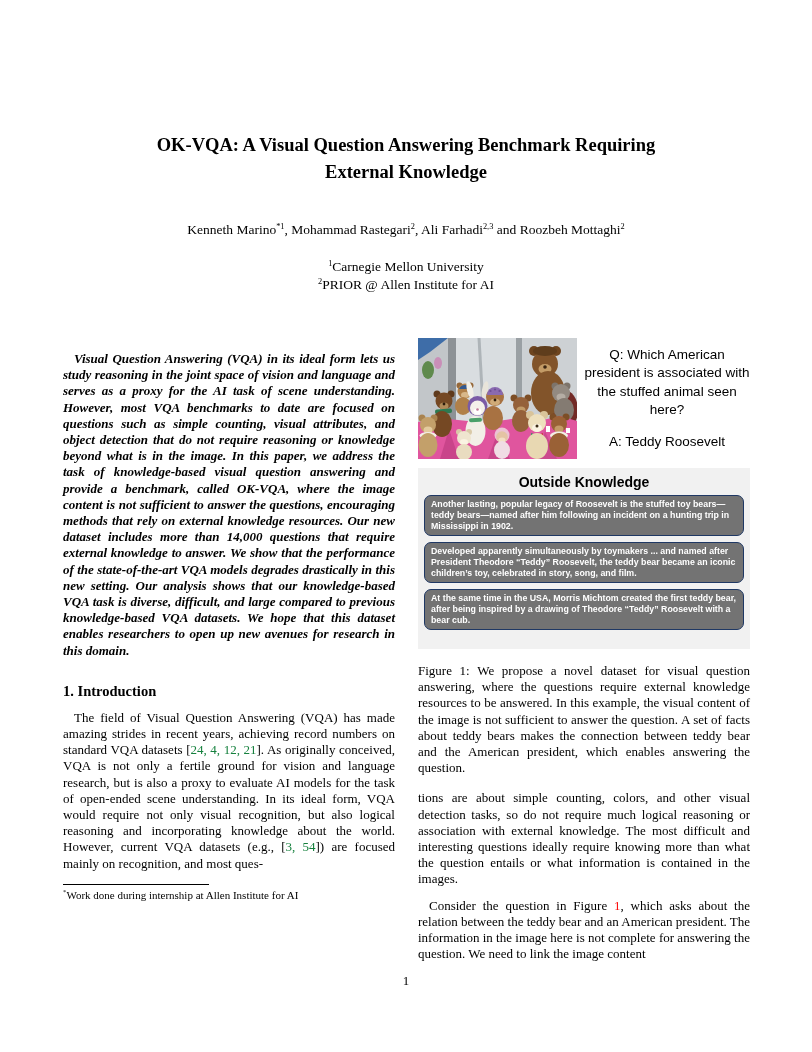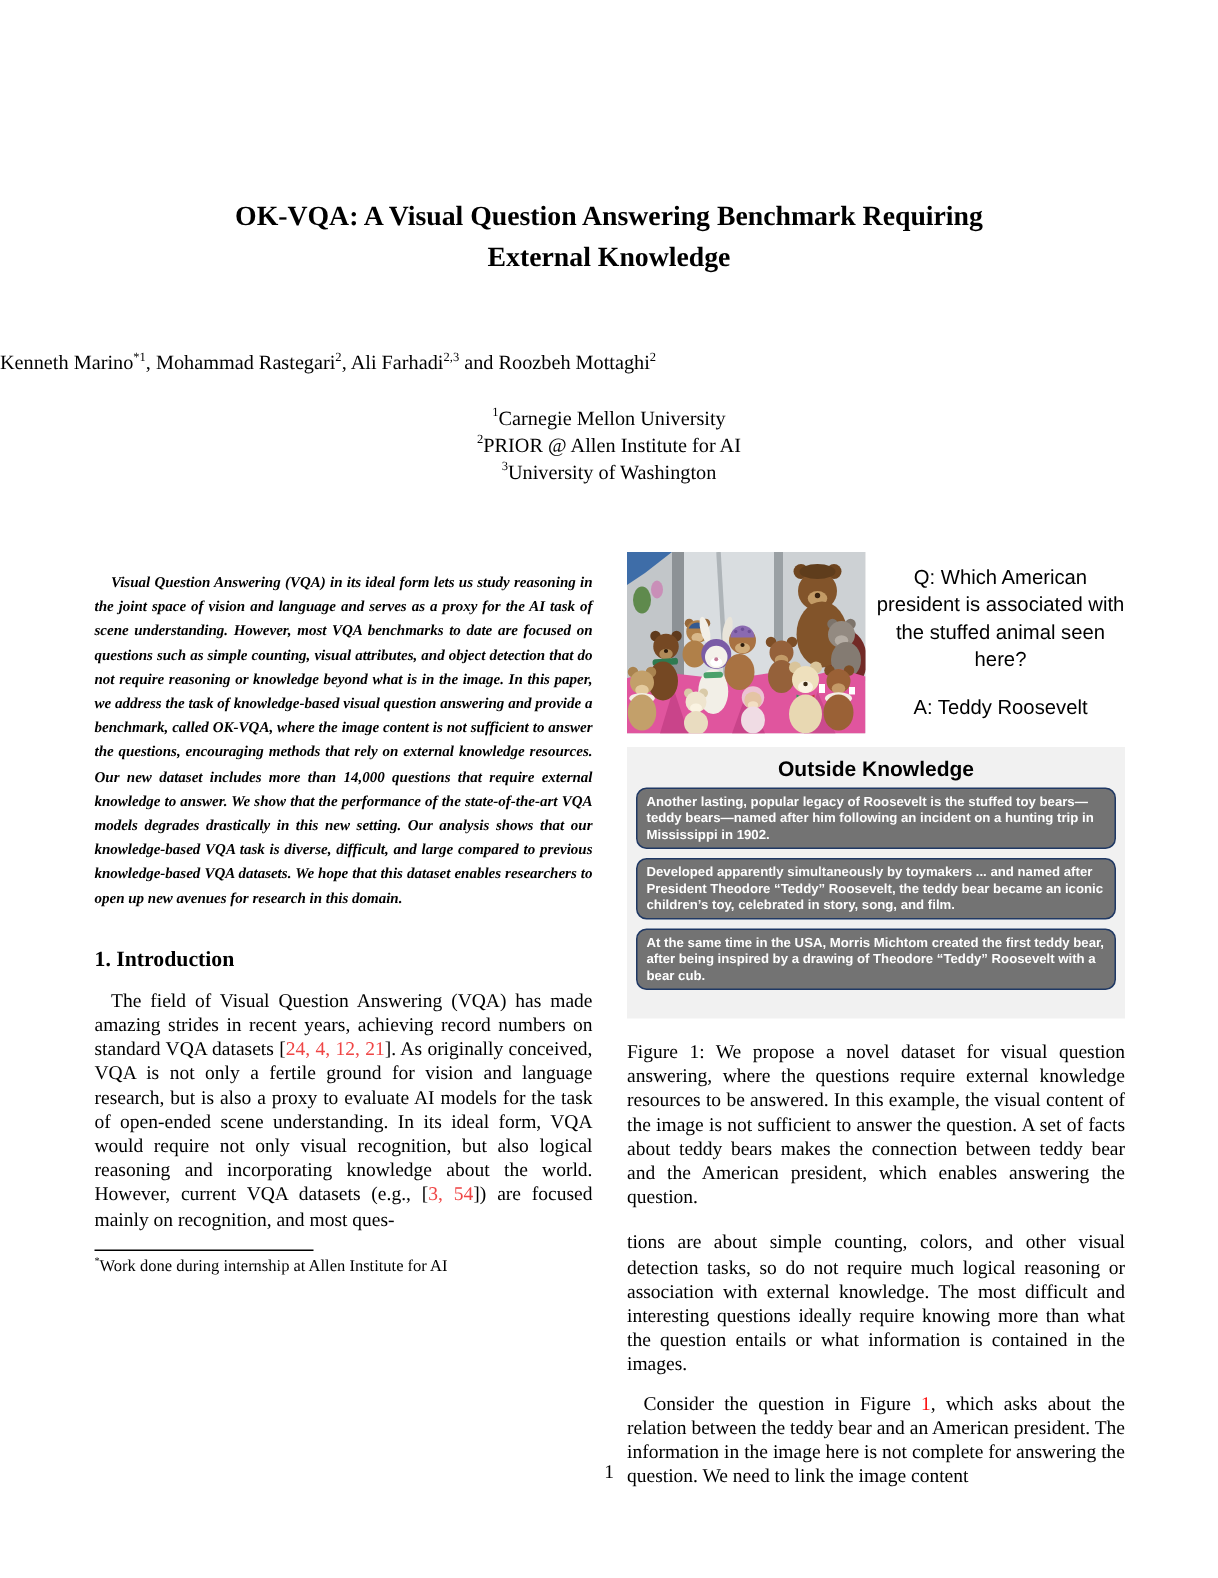--- a/index.html
+++ b/index.html
@@ -3,35 +3,35 @@
 <meta charset="utf-8">
 <style>
   html,body { margin:0; padding:0; background:#ffffff; }
   .page {
     position:relative; width:812px; height:1052px; background:#ffffff;
     font-family:"Liberation Serif", serif; color:#000; overflow:hidden;
   }
   sup { font-size:0.62em; vertical-align:super; line-height:0; }
 
   .title { margin:132px 40px 0; text-align:center; font-size:18.5px; font-weight:bold; line-height:27px; }
-  .authors { margin-top:48px; text-align:left; font-size:13.5px; }
+  .authors { margin-top:36px; text-align:center; font-size:13.5px; }
   .affils { margin-top:20px; text-align:center; font-size:13.5px; line-height:18px; }
 
   .columns { display:flex; margin:44px 62px 0 63px; gap:23px; }
   .col { width:332px; }
 
   .abstract-heading { text-align:center; font-weight:bold; font-size:15px; margin:1px 0 0; }
   .abstract-text {
-    margin:13px 0 0; font-size:10px; line-height:16.2px; text-align:justify;
+    margin:13px 0 0; font-size:13px; line-height:16.2px; text-align:justify;
     font-style:italic; font-weight:bold; text-indent:11px;
   }
   .section-heading { font-size:14.5px; font-weight:bold; margin-top:24px; }
   .para { font-size:13px; line-height:16.2px; text-align:justify; margin:10px 0 0; }
   .indent { text-indent:11px; }
-  .cite { color:#ef4444; cursor:pointer; }
+  .cite { color:#15803d; cursor:pointer; }
   .ref  { color:#fb0e0e; cursor:pointer; }
 
   .footnote { margin-top:12px; font-size:11px; }
   .footnote-rule { width:146px; border:0; border-top:1.2px solid #000; margin:0 0 4px 0; }
 
   .figure-row { display:flex; gap:7px; align-items:center; }
   .fig-image { width:159px; height:121px; flex:none; display:block; }
   .qa {
     flex:1; text-align:center; font-family:"Liberation Sans", sans-serif;
     font-weight:normal; font-size:13.5px; line-height:18.5px;
@@ -62,21 +62,20 @@
   <div class="title">
     <div>OK-VQA: A Visual Question Answering Benchmark Requiring</div>
     <div>External Knowledge</div>
   </div>
 
   <div class="authors"><span>Kenneth Marino</span><sup>*1</sup><span>, </span><span>Mohammad Rastegari</span><sup>2</sup><span>, </span><span>Ali Farhadi</span><sup>2,3</sup><span> and </span><span>Roozbeh Mottaghi</span><sup>2</sup></div>
 
   <div class="affils">
     <div><sup>1</sup><span>Carnegie Mellon University</span></div>
     <div><sup>2</sup><span>PRIOR @ Allen Institute for AI</span></div>
-    <div><sup>3</sup><span>University of Washington</span></div>
   </div>
 
   <div class="columns">
 
     <div class="col">
       <p class="abstract-text">Visual Question Answering (VQA) in its ideal form lets us study reasoning in the joint space of vision and language and serves as a proxy for the AI task of scene understanding. However, most VQA benchmarks to date are focused on questions such as simple counting, visual attributes, and object detection that do not require reasoning or knowledge beyond what is in the image. In this paper, we address the task of knowledge-based visual question answering and provide a benchmark, called OK-VQA, where the image content is not sufficient to answer the questions, encouraging methods that rely on external knowledge resources. Our new dataset includes more than 14,000 questions that require external knowledge to answer. We show that the performance of the state-of-the-art VQA models degrades drastically in this new setting. Our analysis shows that our knowledge-based VQA task is diverse, difficult, and large compared to previous knowledge-based VQA datasets. We hope that this dataset enables researchers to open up new avenues for research in this domain.</p>
 
       <div class="section-heading">1. Introduction</div>
       <p class="para indent"><span>The field of Visual Question Answering (VQA) has made amazing strides in recent years, achieving record numbers on standard VQA datasets [</span><span class="cite">24, 4, 12, 21</span><span>]. As originally conceived, VQA is not only a fertile ground for vision and language research, but is also a proxy to evaluate AI models for the task of open-ended scene understanding. In its ideal form, VQA would require not only visual recognition, but also logical reasoning and incorporating knowledge about the world. However, current VQA datasets (e.g., [</span><span class="cite">3, 54</span><span>]) are focused mainly on recognition, and most ques-</span></p>
 

